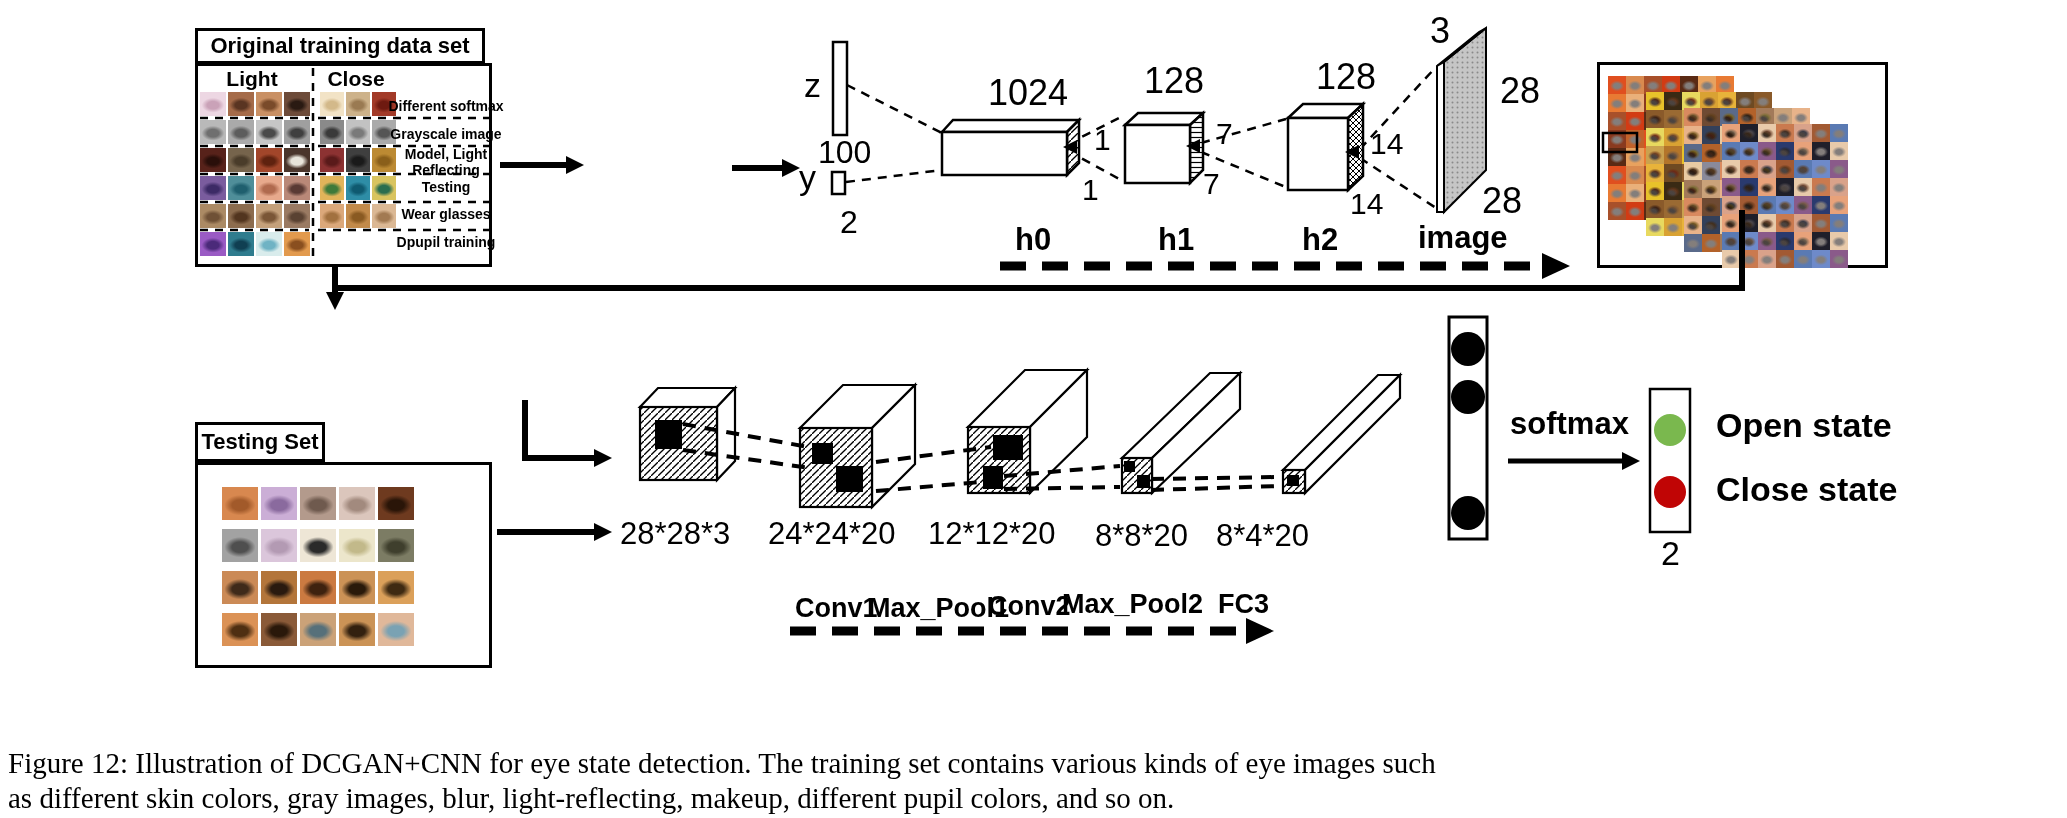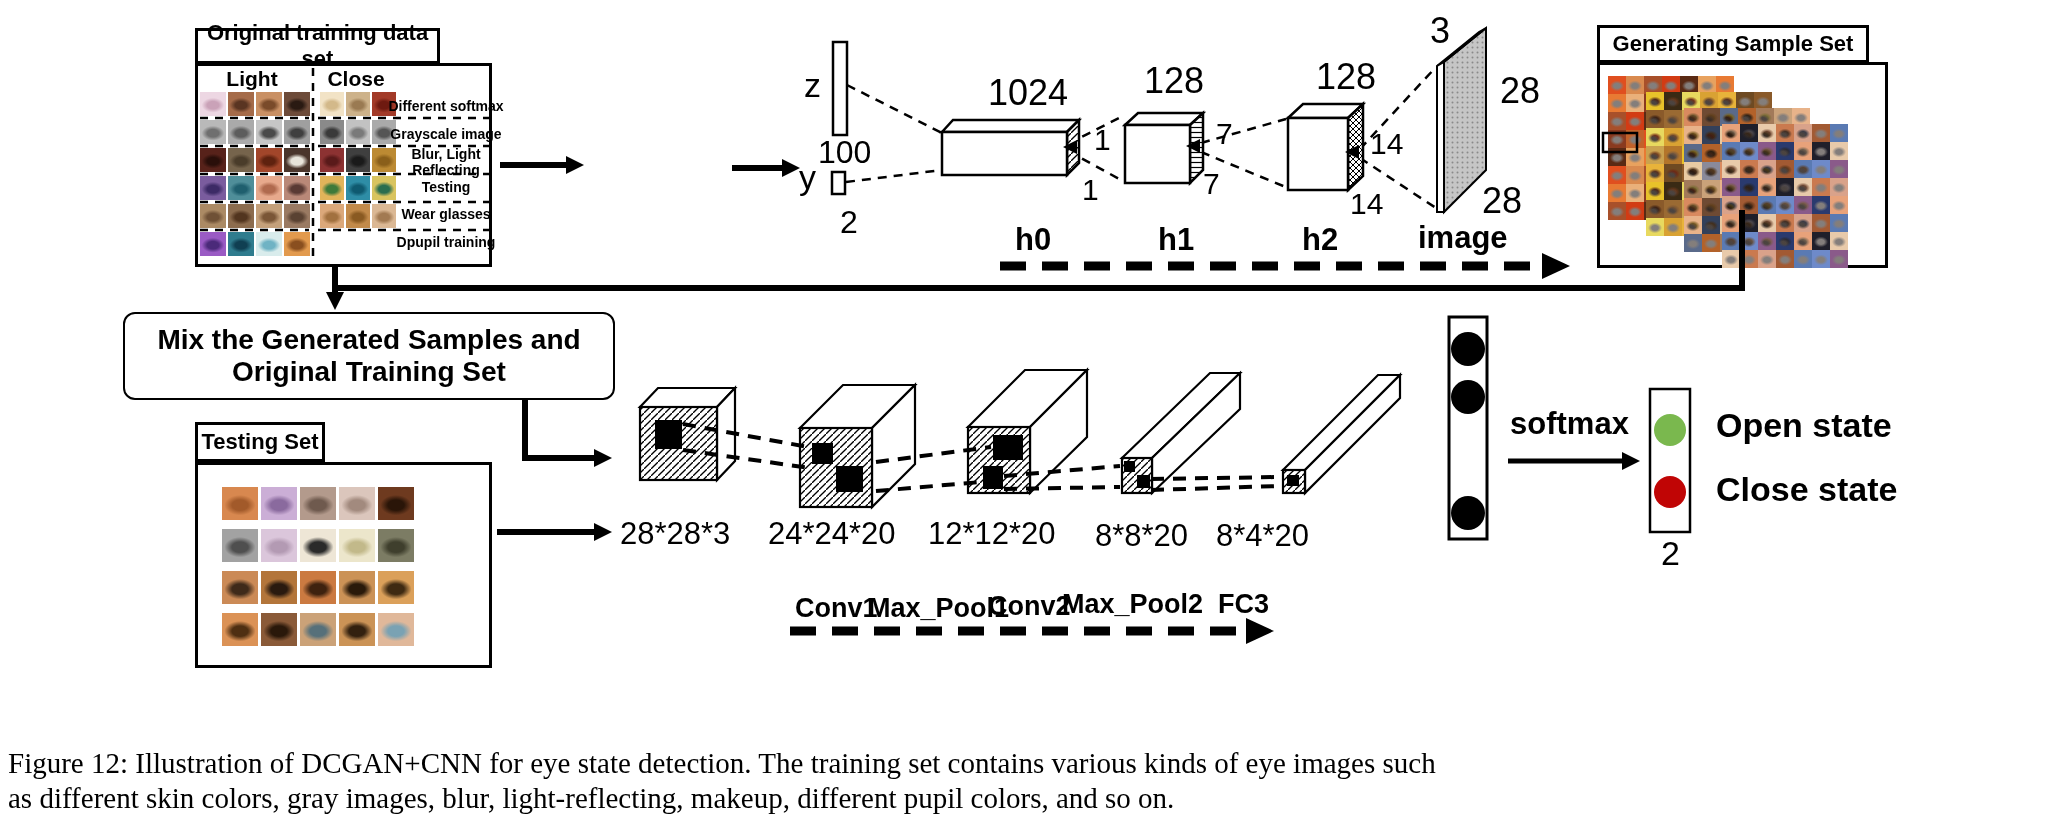--- a/index.html
+++ b/index.html
@@ -11,35 +11,28 @@
   .box{position:absolute;background:#fff;border:3px solid #000;box-sizing:border-box;}
   .titlebox{display:flex;align-items:center;justify-content:center;text-align:center;font-weight:bold;}
   .rbox{position:absolute;background:#fff;border:2.5px solid #000;box-sizing:border-box;border-radius:12px;display:flex;flex-direction:column;align-items:center;justify-content:center;text-align:center;}
   .caption{position:absolute;font-family:Liberation Serif, serif;font-size:29px;line-height:35px;color:#000;white-space:nowrap;}
   svg{position:absolute;left:0;top:0;}
 </style>
 </head>
 <body>
 <div class="canvas">
 
-<div class="box titlebox" style="left:195px;top:28px;width:245px;height:36px;font-size:22px;">
+<div class="box titlebox" style="left:195px;top:28px;width:290px;height:36px;font-size:22px;">
       <span>Original training data set</span>
     </div>
 <div class="box" style="left:195px;top:63px;width:297px;height:204px;"></div>
 
 
-<div class="box titlebox" style="left:1597px;top:25px;width:272px;height:38px;font-size:22px;">
-      <span>Generating Sample Set</span>
-    </div>
 <div class="box" style="left:1597px;top:62px;width:291px;height:206px;"></div>
 
-<div class="rbox" style="left:123px;top:312px;width:492px;height:88px;">
-  <div class="b" style="font-size:28px;">Mix the Generated Samples and</div>
-  <div class="b" style="font-size:28px;">Original Training Set</div>
-</div>
 
 <div class="box titlebox" style="left:195px;top:422px;width:130px;height:40px;font-size:22px;">
       <span>Testing Set</span>
     </div>
 <div class="box" style="left:195px;top:462px;width:297px;height:206px;"></div>
 
 <div class="abs" style="left: 200px; top: 92px; display: grid; grid-template-columns: repeat(4, 26px); gap: 4px 2px;">
       <div style="width: 26px; height: 24px; background: radial-gradient(62% 44% at 50% 55%, rgb(202, 162, 184) 0px, rgb(202, 162, 184) 36%, rgb(237, 215, 227) 70%);"></div>
       <div style="width: 26px; height: 24px; background: radial-gradient(62% 44% at 50% 55%, rgb(90, 53, 34) 0px, rgb(90, 53, 34) 36%, rgb(165, 107, 73) 70%);"></div>
       <div style="width: 26px; height: 24px; background: radial-gradient(62% 44% at 50% 55%, rgb(122, 75, 42) 0px, rgb(122, 75, 42) 36%, rgb(201, 144, 100) 70%);"></div>
@@ -494,21 +487,21 @@
       <circle cx="1670" cy="430" r="16" stroke="none" fill="#7ab84e"></circle>
       <circle cx="1670" cy="492" r="16" stroke="none" fill="#c00505"></circle>
     </g>
   </g>
 </svg>
 
 <div class="t b ctr" style="left:252px;top:68px;font-size:21px;">Light</div>
 <div class="t b ctr" style="left:356px;top:68px;font-size:21px;">Close</div>
 <div class="t b ctr" style="left:446px;top:99px;font-size:14px;">Different softmax</div>
 <div class="t b ctr" style="left:446px;top:127px;font-size:14px;">Grayscale image</div>
-<div class="t b ctr" style="left:446px;top:147px;font-size:14px;">Blur, Light</div>
+<div class="t b ctr" style="left:446px;top:147px;font-size:14px;">Model, Light</div>
 <div class="t b ctr" style="left:446px;top:163px;font-size:14px;">Reflecting</div>
 <div class="t b ctr" style="left:446px;top:180px;font-size:14px;">Testing</div>
 <div class="t b ctr" style="left:446px;top:207px;font-size:14px;">Wear glasses</div>
 <div class="t b ctr" style="left:446px;top:235px;font-size:14px;">Dpupil training</div>
 
 <div class="t" style="left:804px;top:68px;font-size:34px;">z</div>
 <div class="t" style="left:818px;top:136px;font-size:32px;">100</div>
 <div class="t" style="left:799px;top:160px;font-size:34px;">y</div>
 <div class="t" style="left:840px;top:206px;font-size:32px;">2</div>
 

